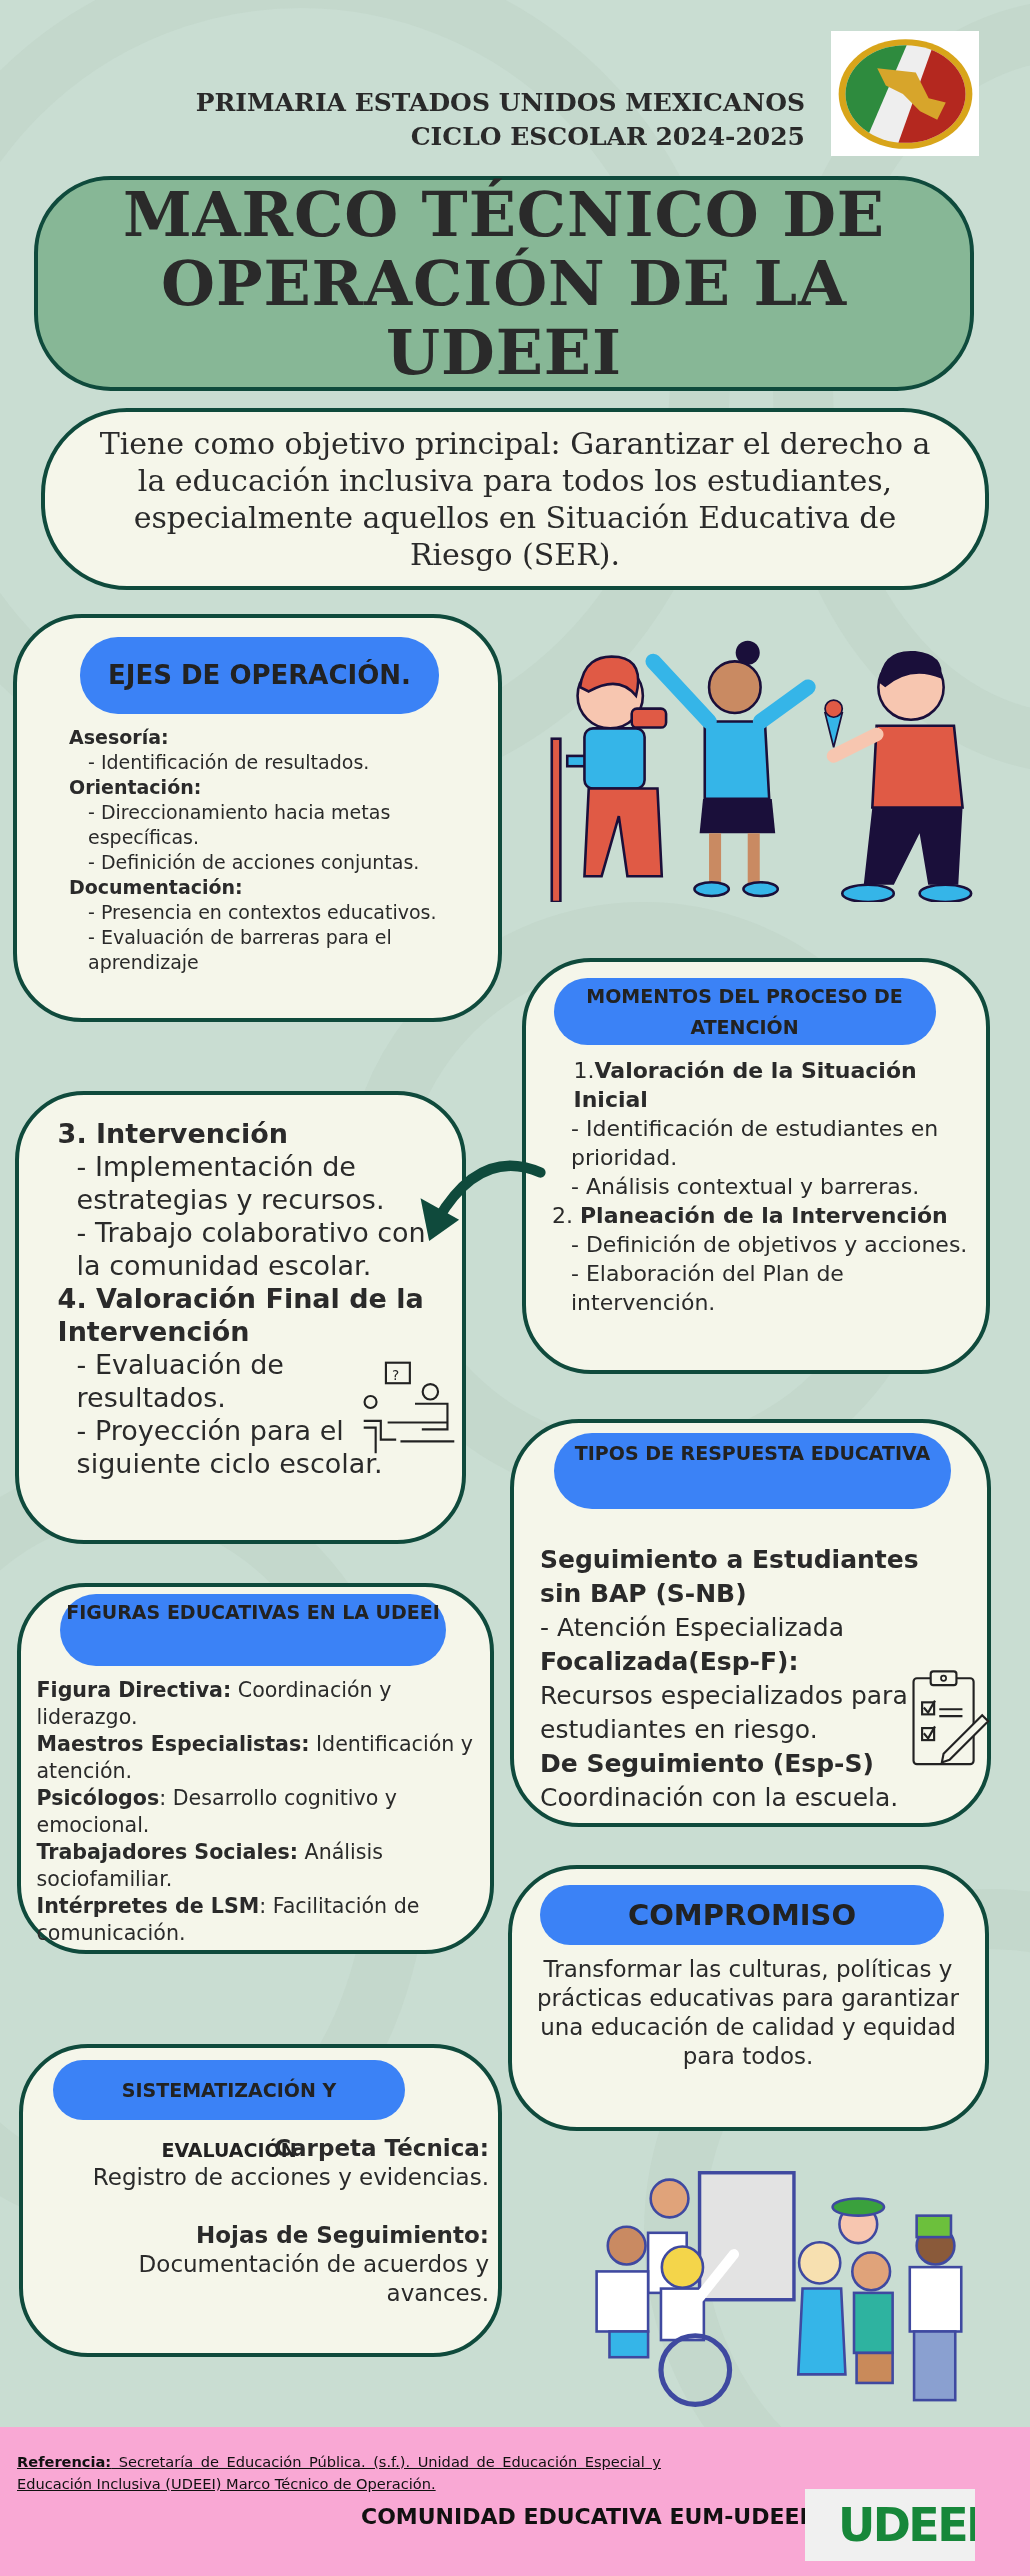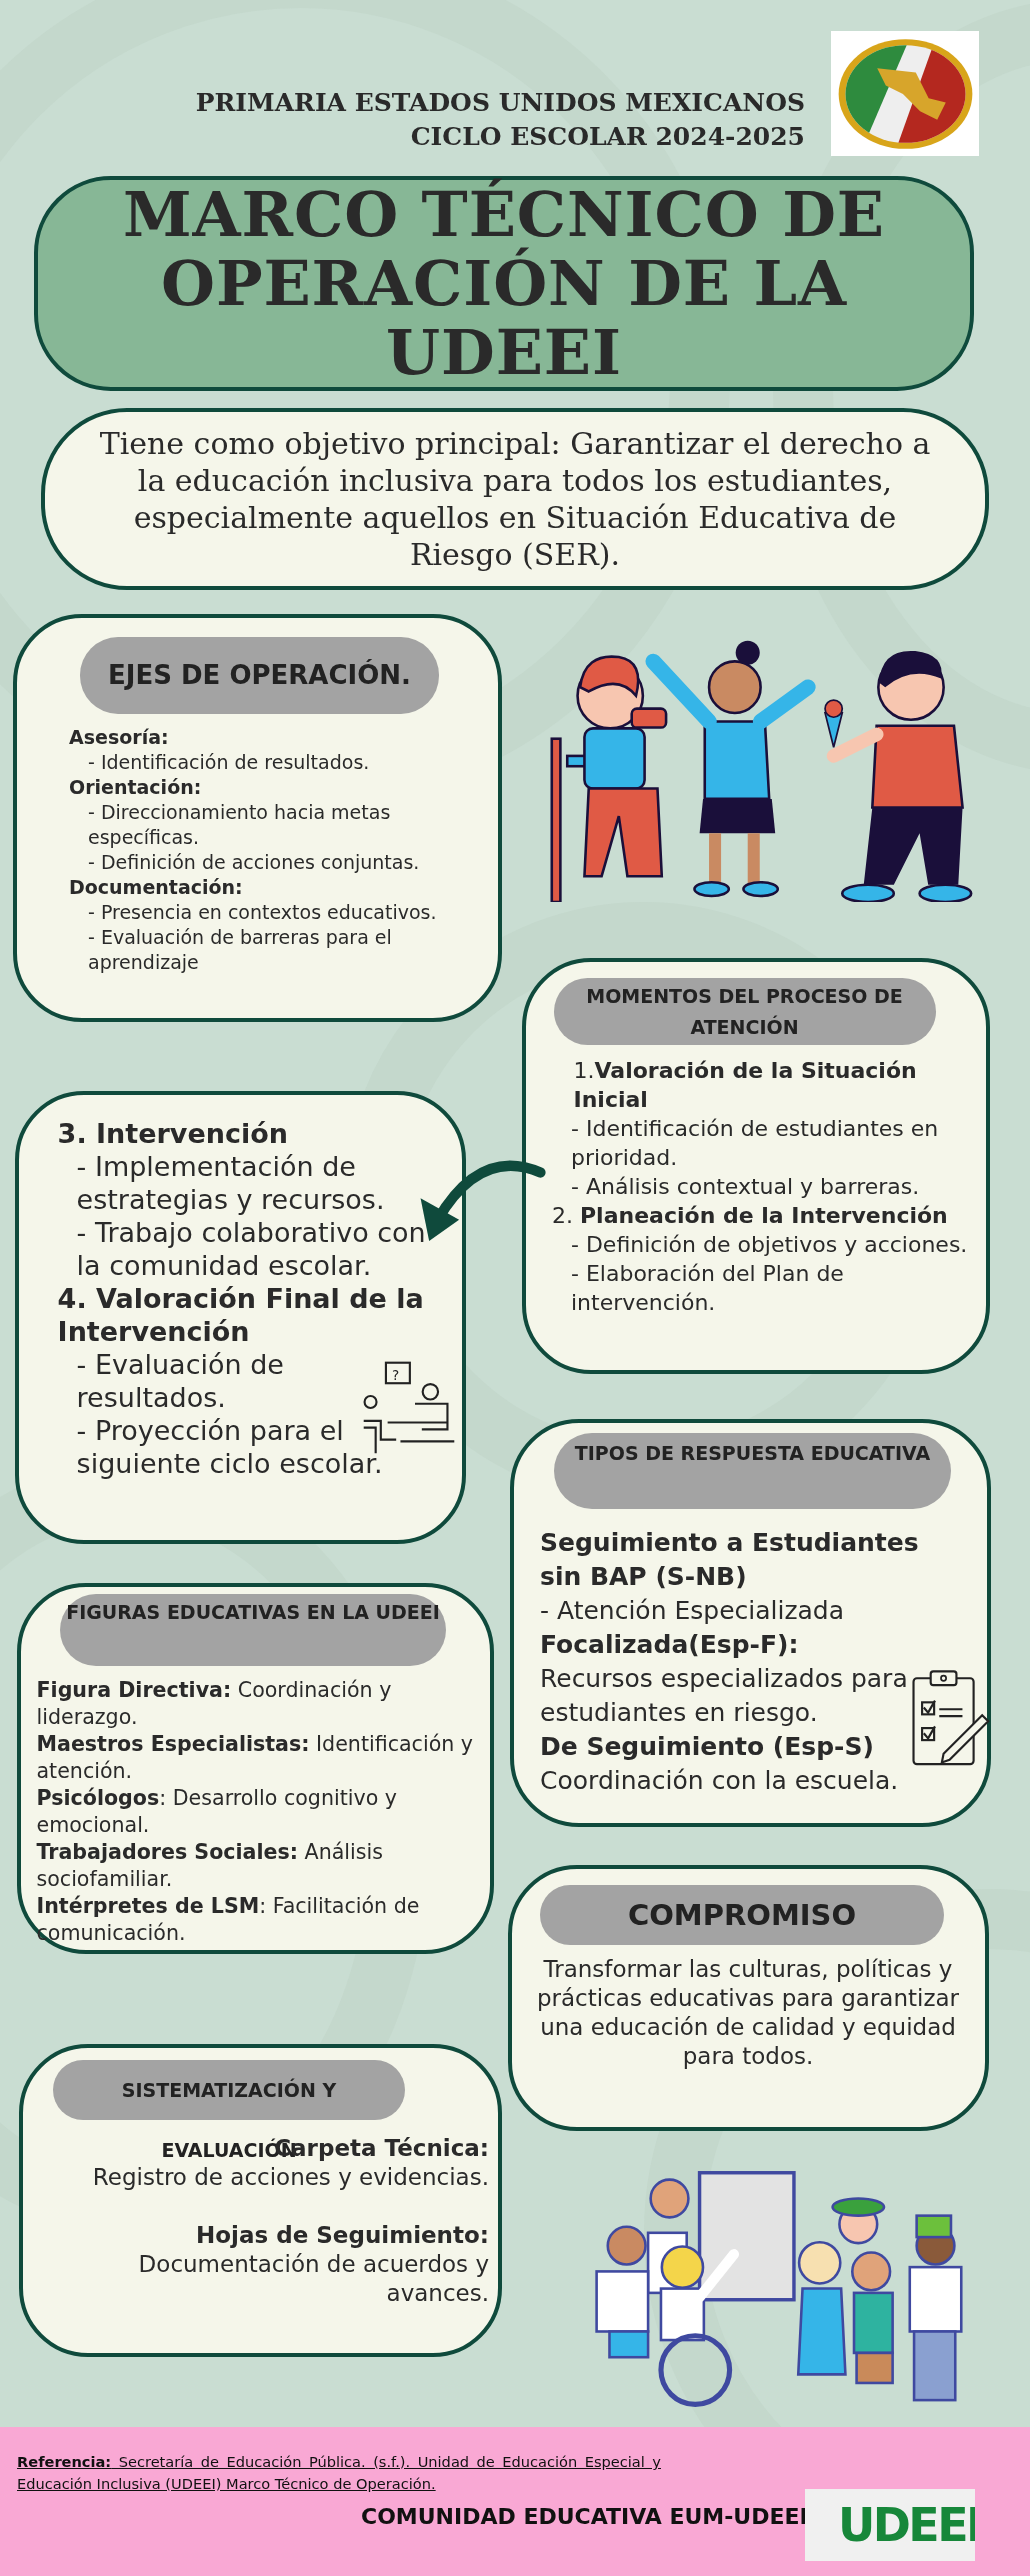--- a/index.html
+++ b/index.html
@@ -1,21 +1,21 @@
 <!DOCTYPE html>
 <html style="font-size:13.7px"><head>
   <meta charset="utf-8">
   <style>
     * { box-sizing: border-box; margin: 0; padding: 0; }
     body { width: 1030px; height: 2576px; position: relative; overflow: hidden;
       background: #c9ddd2; font-family: "DejaVu Sans", sans-serif; color: #222; }
     .bg-ring { position: absolute; border-radius: 50%; border: 60px solid #bfd3c7; opacity: 0.55; }
     .abs { position: absolute; }
     .box { position: absolute; background: #f5f6ea; border: 4.3px solid #0f4a3c; border-radius: 60px; }
-    .pill { background: #a3a3a3; border-radius: 38px; text-align: center; font-family: "DejaVu Sans", sans-serif; font-weight: bold; color: #222; }
+    .pill { background: #3b82f6; border-radius: 38px; text-align: center; font-family: "DejaVu Sans", sans-serif; font-weight: bold; color: #222; }
     .school { position: absolute; right: 225px; top: 86px; text-align: right;
       font-family: "DejaVu Serif", serif; font-weight: bold; font-size: 25px; line-height: 34px; color: #2a2a2a; }
     .logo { position: absolute; left: 831px; top: 31px; width: 148px; height: 125px; background: #fff; display:flex; align-items:center; justify-content:center; }
     .title-box { position: absolute; left: 34px; top: 176px; width: 940px; height: 215px; background: #87b796;
       border: 4.3px solid #0f4a3c; border-radius: 77px; display: flex; align-items: flex-end; justify-content: center; text-align: center; }
     .title-box h1 { font-family: "DejaVu Serif", serif; font-weight: bold; font-size: 62px; line-height: 69px; color: #2a2a2a; letter-spacing: 0.9px; }
     .obj-box { position: absolute; left: 41px; top: 408px; width: 948px; height: 182px; background: #f5f6ea;
       border: 4.3px solid #0f4a3c; border-radius: 86px; display: flex; align-items: center; justify-content: center; text-align: center; }
     .obj-box p { font-family: "DejaVu Serif", serif; font-size: 30px; line-height: 37px; color: #2a2a2a; padding: 0 52px; }
     .body-txt { font-family: "DejaVu Sans", sans-serif; color: #2a2a2a; }
@@ -147,21 +147,21 @@
 </div>
 
 <svg class="abs" style="left:412px; top:1151px;" width="137" height="103" viewBox="0 0 160 120">
   <path d="M150 25 Q80 -5 30 80" fill="none" stroke="#0f4a3c" stroke-width="12" stroke-linecap="round"></path>
   <polygon points="10,55 20,105 55,80" fill="#0f4a3c"></polygon>
 </svg>
 
 <div class="box" style="left:510px; top:1419px; width:481px; height:408px; border-radius:69px;">
   <div class="pill" style="position:absolute; left:40px; top:10.3px; width:397px; height:76px; font-size:19px; line-height:36px; padding-top:1.7px;">TIPOS DE RESPUESTA EDUCATIVA</div>
   <div class="body-txt" style="position:absolute; left:26px; top:103px; width:429px; font-size:25px; line-height:34px;">
-    <div class="b" style="width:404px;">Seguimiento a Estudiantes sin BAP (S-NB)</div>
+    <div class="b" style="width:404px;margin-top:17px;">Seguimiento a Estudiantes sin BAP (S-NB)</div>
     <div>- Atención Especializada</div>
     <div style="width:378px;"><span class="b">Focalizada(Esp-F):</span><span> Recursos especializados para estudiantes en riesgo.</span></div>
     <div class="b">De Seguimiento (Esp-S)</div>
     <div>Coordinación con la escuela.</div>
   </div>
   <svg class="abs" style="left:395px; top:245px;" width="82" height="103" viewBox="0 0 95 120">
     <rect x="5" y="12" width="70" height="100" rx="4" fill="none" stroke="#222" stroke-width="2.5"></rect>
     <rect x="25" y="4" width="30" height="16" rx="3" fill="#f5f6ea" stroke="#222" stroke-width="2.5"></rect>
     <circle cx="40" cy="12" r="3" fill="none" stroke="#222" stroke-width="2"></circle>
     <rect x="15" y="40" width="14" height="14" fill="none" stroke="#222" stroke-width="2.5"></rect>

